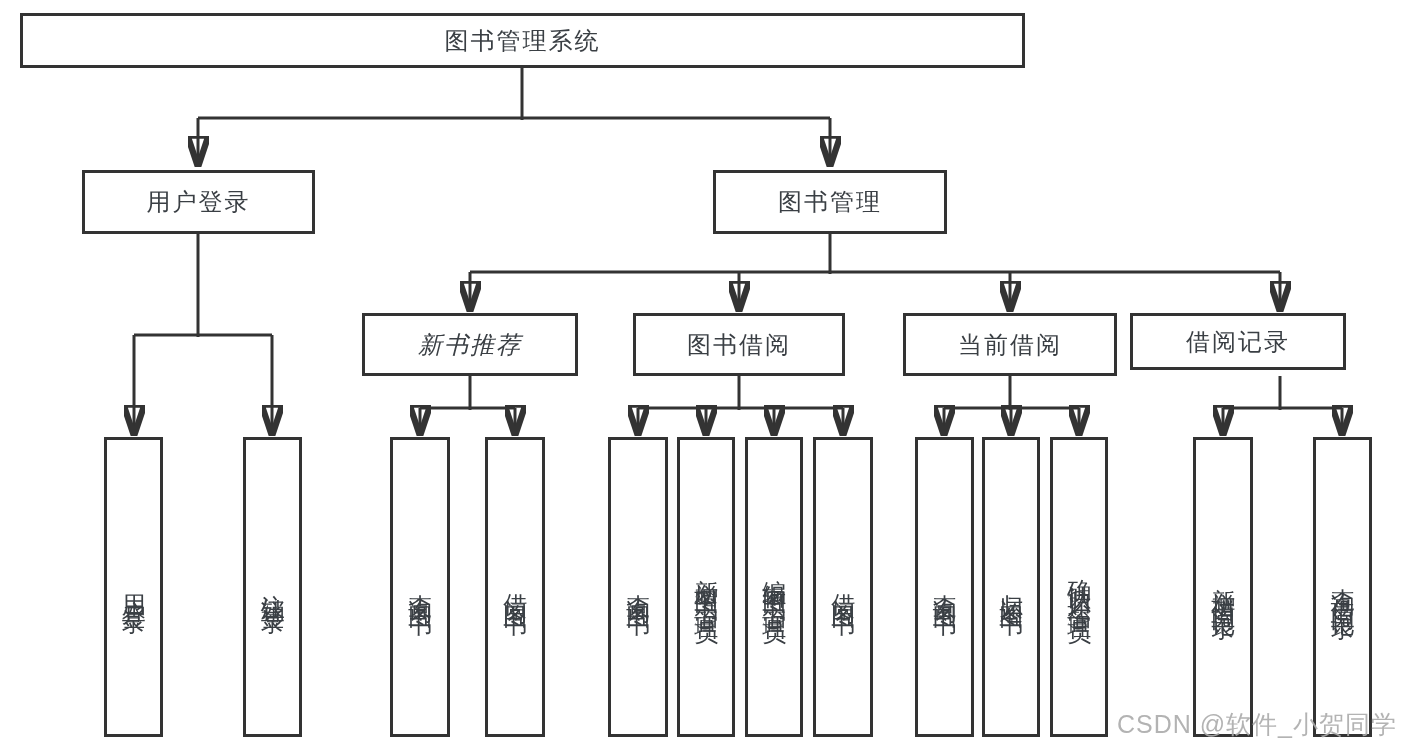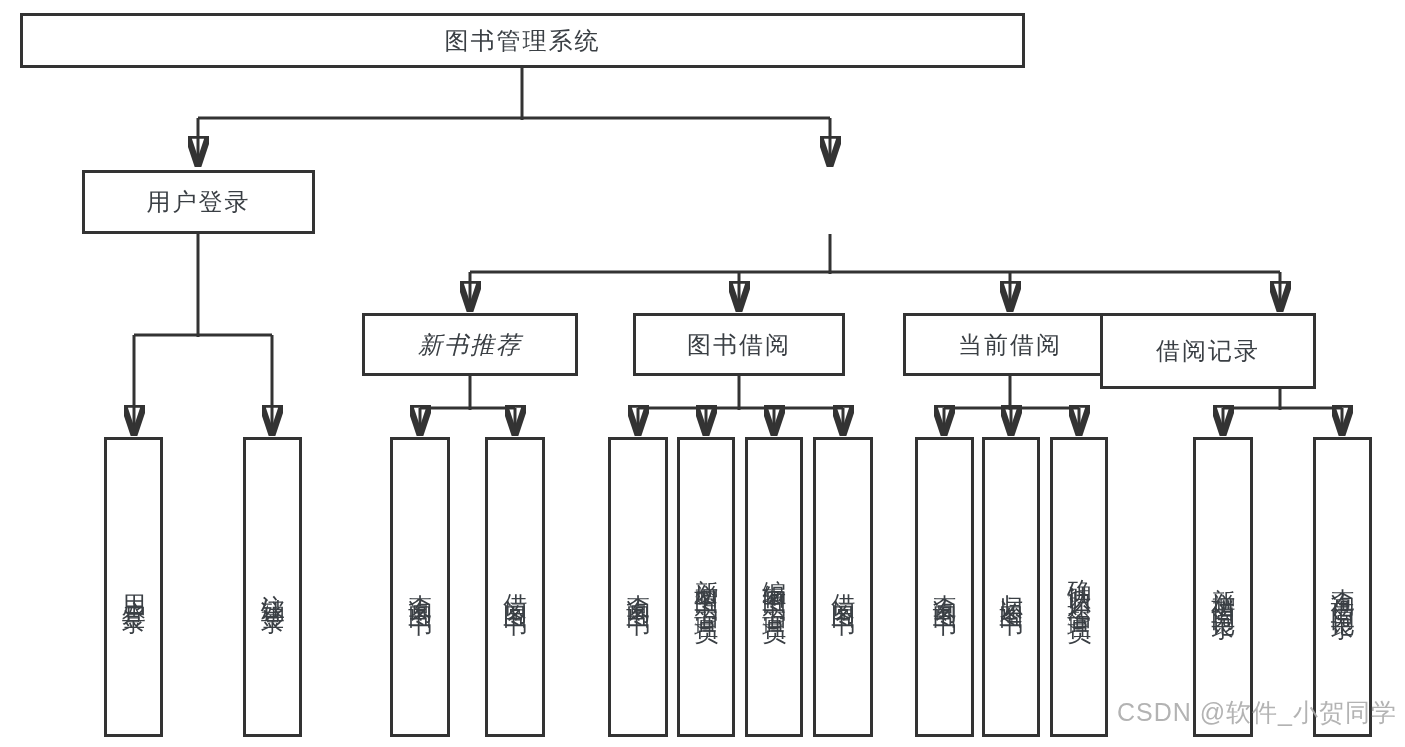--- a/index.html
+++ b/index.html
@@ -53,40 +53,40 @@
   }
   
   .node-root        { left: 20px;   top: 13px;  width: 1005px; height: 55px; }
   
   .node-user-login  { left: 82px;   top: 170px; width: 233px;  height: 64px; }
   .node-book-mgmt   { left: 713px;  top: 170px; width: 234px;  height: 64px; }
   
   .node-new-book    { left: 362px;  top: 313px; width: 216px;  height: 63px; font-style: italic; }
   .node-borrowing   { left: 633px;  top: 313px; width: 212px;  height: 63px; }
   .node-current     { left: 903px;  top: 313px; width: 214px;  height: 63px; }
-  .node-records     { left: 1100px; top: 313px; width: 216px;  height: 76px; }
+  .node-records     { left: 1130px; top: 313px; width: 216px;  height: 57px; }
   
   .leaf { top: 437px; height: 300px; }
   .leaf-u1 { left: 104px;  width: 59px; }
   .leaf-u2 { left: 243px;  width: 59px; }
   .leaf-n1 { left: 390px;  width: 60px; }
   .leaf-n2 { left: 485px;  width: 60px; }
   .leaf-b1 { left: 608px;  width: 60px; }
   .leaf-b2 { left: 677px;  width: 58px; }
   .leaf-b3 { left: 745px;  width: 58px; }
   .leaf-b4 { left: 813px;  width: 60px; }
   .leaf-c1 { left: 915px;  width: 59px; }
   .leaf-c2 { left: 982px;  width: 58px; }
   .leaf-c3 { left: 1050px; width: 58px; }
   .leaf-r1 { left: 1193px; width: 60px; }
   .leaf-r2 { left: 1313px; width: 59px; }
   .watermark {
     position: absolute;
     right: 8px;
-    bottom: 18px;
+    bottom: 6px;
     font-size: 25px;
     letter-spacing: 1px;
     color: var(--wm);
     opacity: 0.9;
     white-space: nowrap;
     pointer-events: none;
   }
 </style>
 </head>
 <body>
@@ -141,20 +141,23 @@
     <path d="M1342,408 V436" marker-end="url(#arrow)"></path>
   </svg>
 
   <div class="box node-root">
     <span class="hlabel">图书管理系统</span>
   </div>
 
   <div class="box node-user-login">
     <span class="hlabel">用户登录</span>
   </div>
+  <div class="box node-book-mgmt">
+    <span class="hlabel">图书管理</span>
+  </div>
 
   <div class="box node-new-book">
     <span class="hlabel">新书推荐</span>
   </div>
   <div class="box node-borrowing">
     <span class="hlabel">图书借阅</span>
   </div>
   <div class="box node-current">
     <span class="hlabel">当前借阅</span>
   </div>

